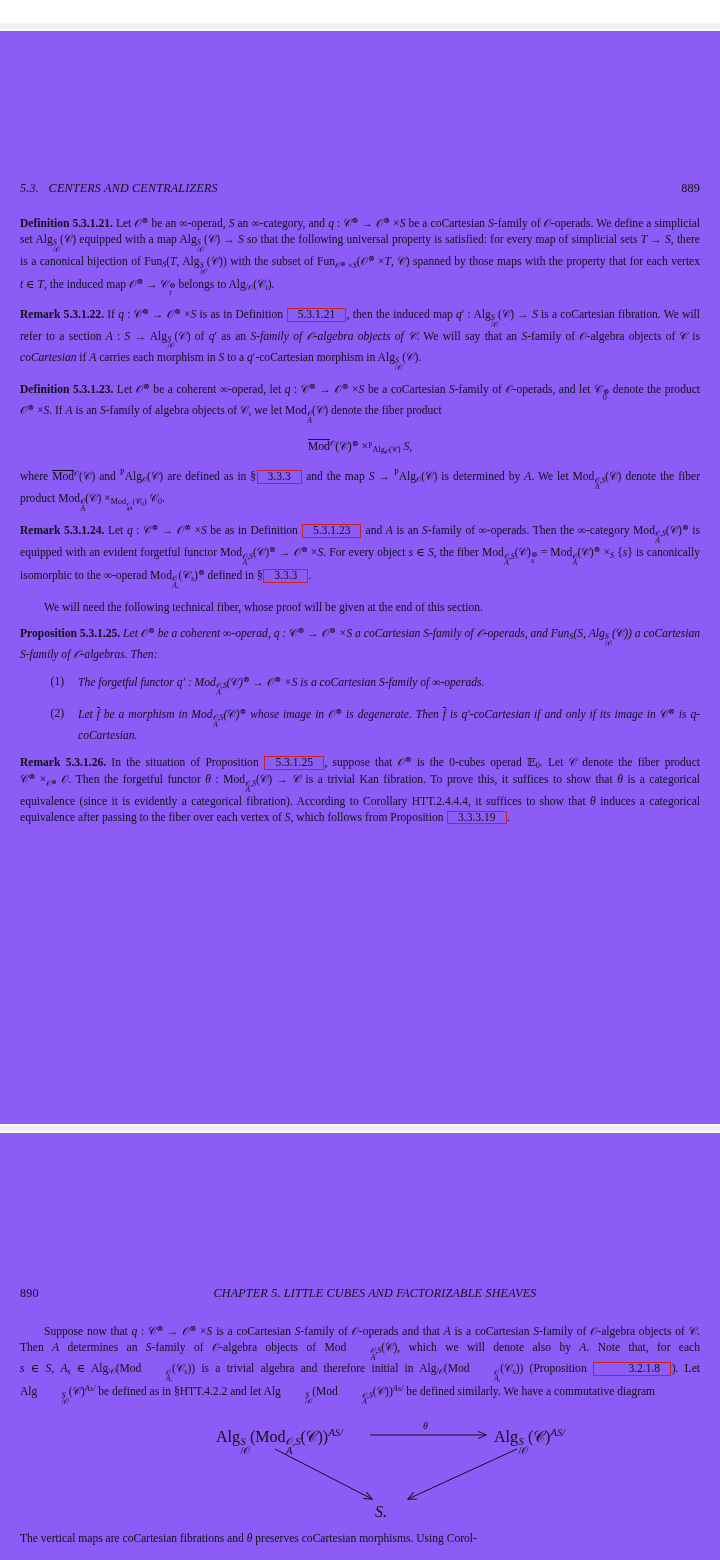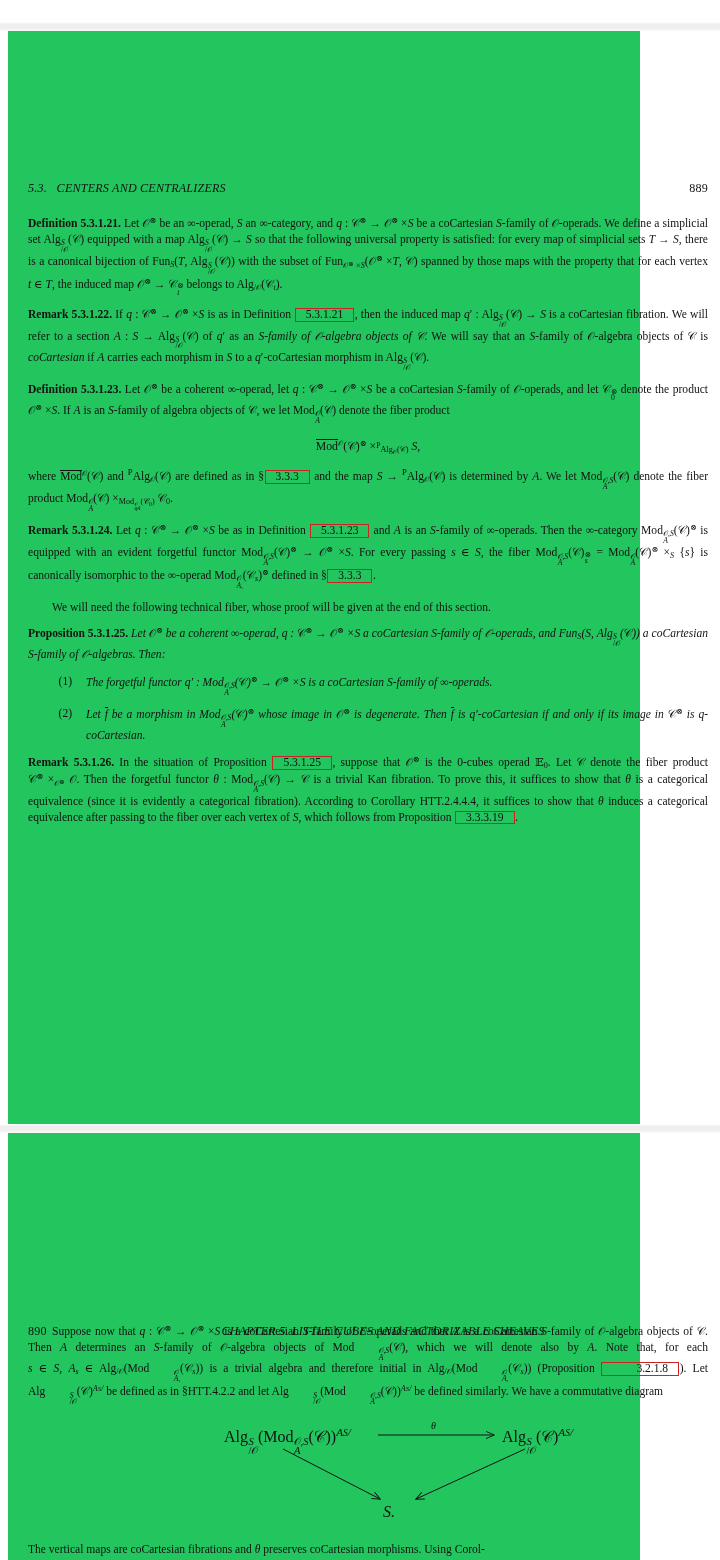--- a/index.html
+++ b/index.html
@@ -12,39 +12,39 @@
     position:relative;
   }
   .viewer{position:relative;width:720px;height:1560px;overflow:hidden;background:#ffffff;}
 
   
   .page-sep{position:absolute;left:0;width:720px;height:9px;
     background:linear-gradient(to bottom,#ffffff 0%,#f0f0f0 25%,#eeeeee 60%,#fafafa 100%);}
   .page-sep.top{top:22px;}
   .page-sep.mid{top:1124px;}
 
-  .page{position:absolute;left:8px;width:632px;background:#22c55e;}
+  .page{position:absolute;left:0;width:720px;background:#8b5cf6;}
   .page-889{top:31px;height:1093px;}
   .page-890{top:1133px;height:427px;}
 
   .content{
     position:absolute;left:20px;width:680px;
     font-size:11.55px;line-height:1.365;
     text-align:justify;text-justify:inter-word;
     -webkit-hyphens:none;hyphens:none;
   }
 
   .runhead{
     position:absolute;left:20px;width:680px;top:0;
     font-style:italic;font-size:12.1px;letter-spacing:.2px;
     display:flex;justify-content:space-between;align-items:baseline;
   }
   .runhead .rh-left{white-space:pre;}
   .runhead .rh-right{font-style:normal;margin-left:43px;}
-  .runhead.centered{justify-content:flex-start;margin-top:38px;}
+  .runhead.centered{justify-content:flex-start;}
   .runhead.centered .rh-num{font-style:normal;width:150px;}
   .runhead.centered .rh-title{flex:1;text-align:center;padding-right:120px;}
 
   p.blk{margin:0 0 9.5px 0;text-align:justify;}
   p.blk.tight{margin-bottom:8px;}
   .lead{font-weight:bold;}
   .indent{text-indent:24px;}
 
   
   i,.it{font-style:italic;}
@@ -167,21 +167,21 @@
                   <span class="u"><span class="cal">𝒪</span></span>
                   <span class="d"><i>qA</i></span>
                 </span></span>(<span class="cal">𝒞</span><span class="sub">0</span>)</span> <span class="cal">𝒞</span><span class="sub">0</span></span><span>.</span></p>
 
       <p class="blk"><span class="lead">Remark 5.3.1.24.</span><span> Let </span><span class="nb"><i>q</i> : <span class="cal">𝒞</span><span class="sup">⊗</span> → <span class="cal">𝒪</span><span class="sup">⊗</span> ×<i>S</i></span><span> be as in Definition </span><span class="ref">5.3.1.23</span><span> and </span><i>A</i><span> is an </span><i>S</i><span>-family of ∞-operads. Then the ∞-category </span><span class="nb">Mod<span class="stk">
               <span class="u"><span class="cal">𝒪</span>,<i>S</i></span>
               <span class="d"><i>A</i></span>
             </span>(<span class="cal">𝒞</span>)<span class="sup">⊗</span></span><span> is equipped with an evident forgetful functor </span><span class="nb">Mod<span class="stk">
               <span class="u"><span class="cal">𝒪</span>,<i>S</i></span>
               <span class="d"><i>A</i></span>
-            </span>(<span class="cal">𝒞</span>)<span class="sup">⊗</span> → <span class="cal">𝒪</span><span class="sup">⊗</span> ×<i>S</i></span><span>. For every passing </span><span class="nb"><i>s</i> ∈ <i>S</i></span><span>, the fiber </span><span class="nb">Mod<span class="stk">
+            </span>(<span class="cal">𝒞</span>)<span class="sup">⊗</span> → <span class="cal">𝒪</span><span class="sup">⊗</span> ×<i>S</i></span><span>. For every object </span><span class="nb"><i>s</i> ∈ <i>S</i></span><span>, the fiber </span><span class="nb">Mod<span class="stk">
               <span class="u"><span class="cal">𝒪</span>,<i>S</i></span>
               <span class="d"><i>A</i></span>
             </span>(<span class="cal">𝒞</span>)<span class="stk" style="vertical-align:-.05em;">
               <span class="u">⊗</span>
               <span class="d"><i>s</i></span>
             </span> = Mod<span class="stk">
               <span class="u"><span class="cal">𝒪</span></span>
               <span class="d"><i>A</i></span>
             </span>(<span class="cal">𝒞</span>)<span class="sup">⊗</span> ×<span class="subit">S</span> {<i>s</i>}</span><span> is canonically isomorphic to the ∞-operad </span><span class="nb">Mod<span class="stk">
               <span class="u"><span class="cal">𝒪</span></span>
@@ -268,19 +268,19 @@
                 <span class="u"><span class="cal">𝒪</span>,<i>S</i></span>
                 <span class="d"><i>A</i></span>
               </span>(<span class="cal">𝒞</span>))<span class="supit">A<span style="font-size:.85em;">S</span>/</span></span></div>
         <div class="dg-node dg-tr"><span class="nb">Alg<span class="stk">
                 <span class="u"><i>S</i></span>
                 <span class="d">/<span class="cal">𝒪</span></span>
               </span>(<span class="cal">𝒞</span>)<span class="supit">A<span style="font-size:.85em;">S</span>/</span></span></div>
         <div class="dg-node dg-b"><i>S.</i></div>
       </div>
 
-      <p class="blk" style="margin-top:15px;"><span>The vertical maps are coCartesian fibrations and </span><i>θ</i><span> preserves coCartesian morphisms. Using Corol-</span></p>
+      <p class="blk" style="margin-top:4px;"><span>The vertical maps are coCartesian fibrations and </span><i>θ</i><span> preserves coCartesian morphisms. Using Corol-</span></p>
 
     </div>
   </div>
 
 
 </div>
 
 </body></html>

